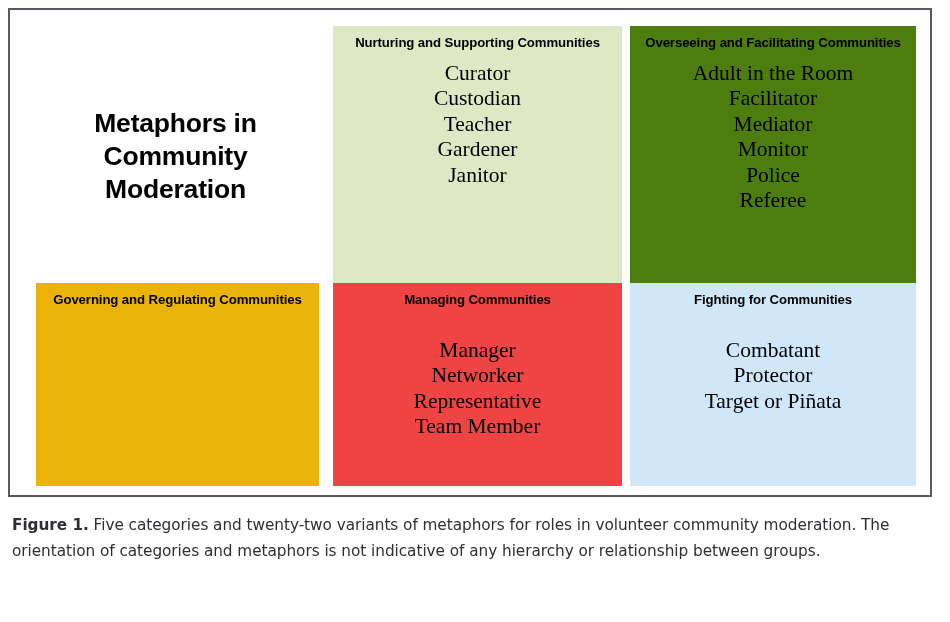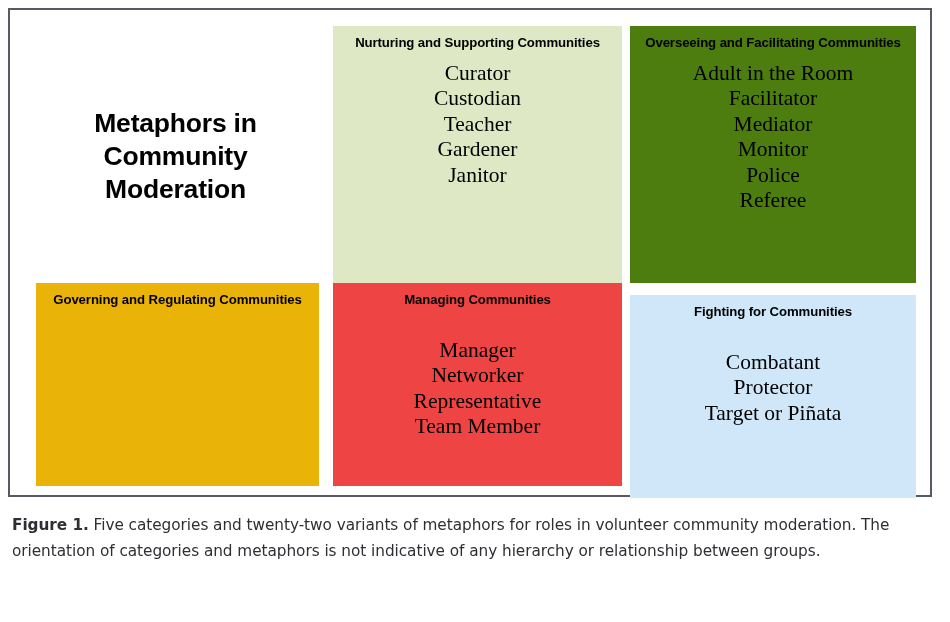--- a/index.html
+++ b/index.html
@@ -110,21 +110,21 @@
     left: 26px;   top: 273px; width: 283px; height: 203px;
   }
   .p-governing .panel-list { margin-top: 17px; }
 
   .p-managing {
     left: 323px;  top: 273px; width: 289px; height: 203px;
   }
   .p-managing .panel-list { margin-top: 30px; }
 
   .p-fighting {
-    left: 620px;  top: 273px; width: 286px; height: 203px; margin-top: 12px;
+    left: 620px;  top: 273px; width: 286px; height: 203px;
   }
   .p-fighting .panel-list { margin-top: 30px; }
 
   
   .caption {
     position: absolute;
     left: 12px;
     top: 513px;
     width: 880px;
     font-family: "DejaVu Sans", sans-serif;

